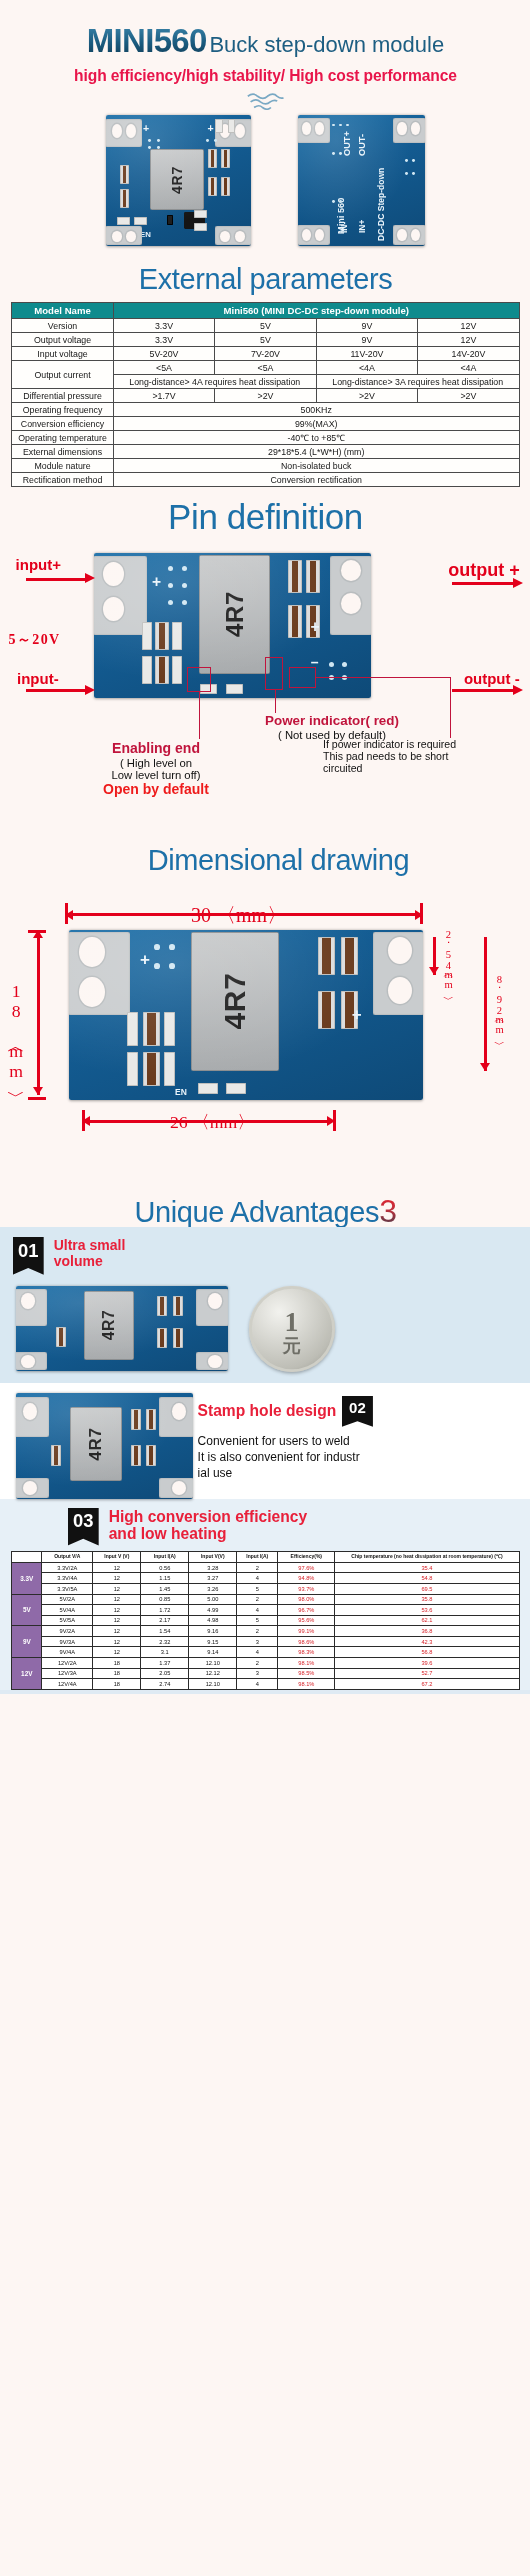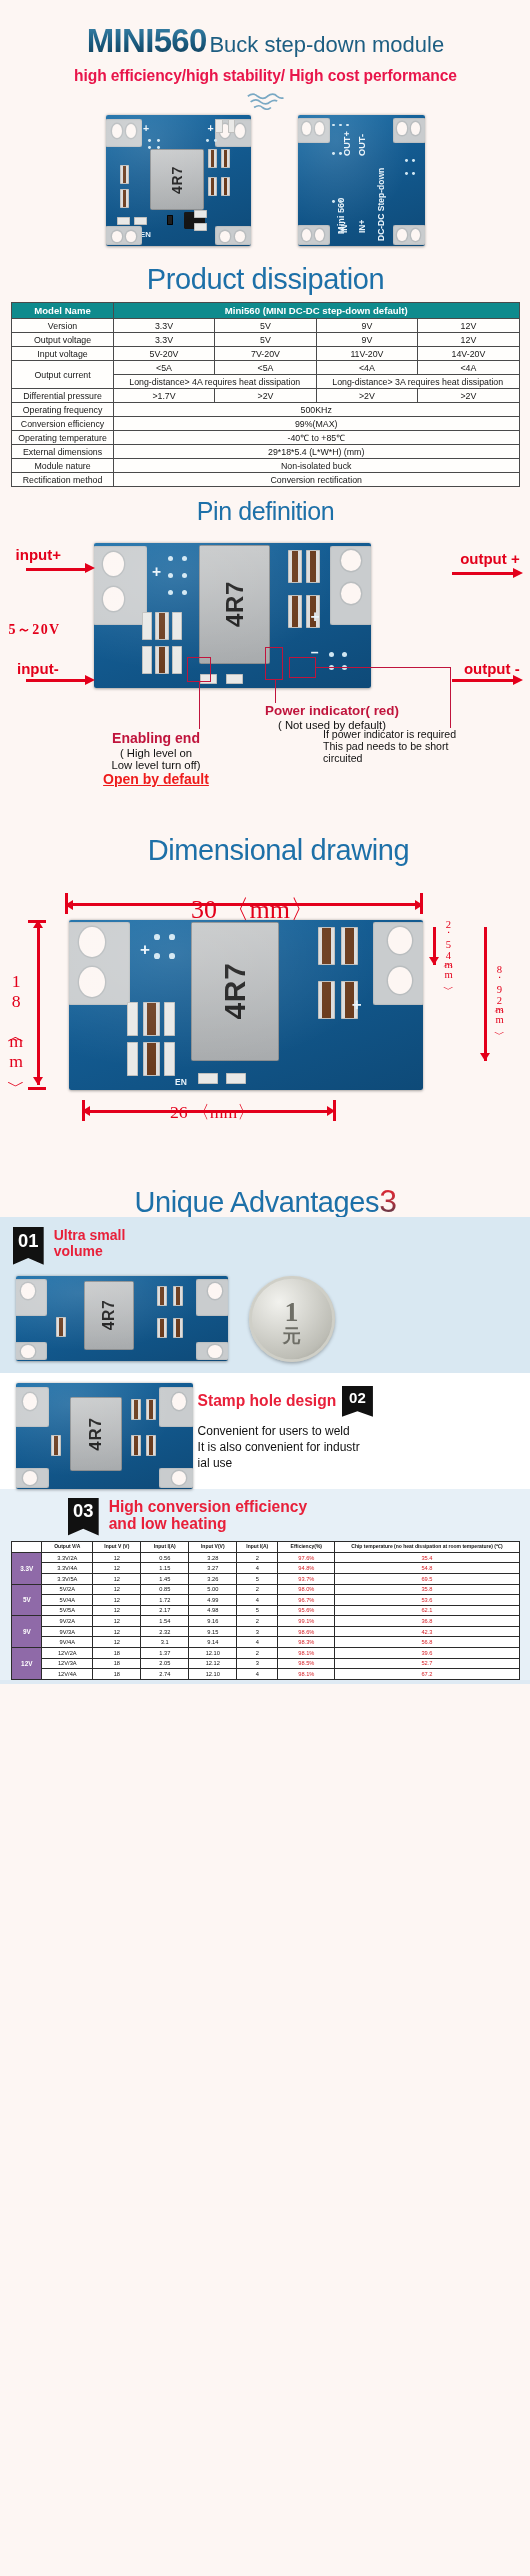--- a/index.html
+++ b/index.html
@@ -69,21 +69,21 @@
   .silk { position:absolute; color:#eaf4fb; font:700 5.7px "Liberation Sans",sans-serif; }
   .silk.big { font-size:10.6px; letter-spacing:0.4px; }
   .silk.rot { transform:rotate(-90deg); transform-origin:left top; white-space:nowrap; }
 
   
   .sec-title {
     text-align:center; color:#1d70a8; font-weight:400;
     letter-spacing:-0.4px; line-height:1;
   }
   .t-product { font-size:29px; padding-top:18.4px; }
-  .t-pin     { font-size:25px; padding-top:11.3px; }
+  .t-pin     { font-size:35px; padding-top:11.3px; }
   .t-dim     { font-size:29px; padding-top:11.3px;margin-left:26px; }
   .t-adv     { font-size:29px; padding-top:15.6px; }
   .t-adv .num3 {
     font-size:32px; font-weight:400;
     background:linear-gradient(180deg,#e8202c 0%,#c0303c 45%,#3a3a4a 100%);
     -webkit-background-clip:text; background-clip:text;
     -webkit-text-fill-color:transparent; color:#cc2630;
   }
 
   
@@ -103,21 +103,21 @@
   .pinlabel { position:absolute; color:#e3001b; font-weight:700; white-space:nowrap; }
   .arrow-line { position:absolute; background:#e3001b; height:2.8px; }
   .arrow-head {
     position:absolute; width:0; height:0;
     border-top:5.7px solid transparent; border-bottom:5.7px solid transparent;
   }
   .arrow-head.r { border-left:10px solid #e3001b; }
   .callout { position:absolute; text-align:center; }
   .callout .c-title { color:#c0143c; font-weight:700; }
   .callout .c-sub { color:#111; font-weight:400; }
-  .callout .c-red { color:#ee1b1b; font-weight:700;text-decoration:underline; }
+  .callout .c-red { color:#ee1b1b; font-weight:700; }
   .vline { position:absolute; width:1.4px; background:#c0143c; }
   .hline { position:absolute; height:1.4px; background:#c0143c; }
   .redbox { position:absolute; border:1.4px solid #c0143c; }
 
   
   .dim-area { position:relative; height:304px; }
   .dimtext { position:absolute; color:#e3001b; font-family:"Liberation Serif",serif; white-space:nowrap; }
   .dimline { position:absolute; background:#e3001b; }
   .tri { position:absolute; width:0; height:0; }
   .tri.r { border-top:5px solid transparent; border-bottom:5px solid transparent; border-left:8.5px solid #e3001b; }
@@ -251,28 +251,28 @@
         <div class="hole" style="left:17px;bottom:5px;width:9.2px;height:12px;"></div>
         <div class="pad" style="right:-1.4px;bottom:1.4px;width:33px;height:20px;"></div>
         <div class="hole" style="right:18.4px;bottom:5px;width:9.2px;height:12px;"></div>
         <div class="hole" style="right:5px;bottom:5px;width:9.2px;height:12px;"></div>
         <div class="silk rot" style="left:41px;bottom:2.8px;font-size:8.5px;">IN-</div>
         <div class="silk rot" style="left:59px;bottom:2.8px;font-size:8.5px;">IN+</div>
       </div>
     </div>
   </div>
 
-  <div class="sec-title t-product">Product dissipation</div>
+  <div class="sec-title t-product">External parameters</div>
 
   <div class="spec-wrap">
     <table class="spec">
       <tbody>
           <tr class="head">
         <th class="lbl">Model Name</th>
-        <th colspan="4">Mini560 (MINI DC-DC step-down default)</th>
+        <th colspan="4">Mini560 (MINI DC-DC step-down module)</th>
       </tr>
       <tr>
         <td class="lbl">Version</td>
         <td>3.3V</td>
         <td>5V</td>
         <td>9V</td>
         <td>12V</td>
       </tr>
       <tr>
         <td class="lbl">Output voltage</td>
@@ -378,21 +378,21 @@
 
       <div class="smd" style="left:106px;bottom:4.2px;width:17px;height:10px;"></div>
       <div class="smd" style="left:132px;bottom:4.2px;width:17px;height:10px;"></div>
       <div class="ic" style="left:113px;bottom:18.4px;width:0;height:0;"></div>
     </div>
 
     <div class="pinlabel" style="left:15.6px;top:18.4px;font-size:15px;">input+</div>
     <div class="arrow-line" style="left:25.5px;top:40px;width:61px;"></div>
     <div class="arrow-head r" style="left:85px;top:35px;"></div>
 
-    <div class="pinlabel" style="right:11.3px;top:22.6px;font-size:15px;">output +</div>
+    <div class="pinlabel" style="right:11.3px;top:22.6px;font-size:18px;">output +</div>
     <div class="arrow-line" style="right:18.4px;top:44px;width:61px;"></div>
     <div class="arrow-head r" style="right:8.5px;top:40px;"></div>
 
     <div class="pinlabel" style="left:8.5px;top:93px;font-size:14px;font-family:'Liberation Serif',serif;letter-spacing:1.4px;">5～20V</div>
 
     <div class="pinlabel" style="left:17px;top:132px;font-size:15px;">input-</div>
     <div class="arrow-line" style="left:25.5px;top:151px;width:61px;"></div>
     <div class="arrow-head r" style="left:85px;top:147px;"></div>
 
     <div class="pinlabel" style="right:11.3px;top:132px;font-size:15px;">output -</div>
@@ -465,21 +465,21 @@
       <div class="smd" style="left:129px;bottom:5.7px;width:20px;height:11.3px;"></div>
       <div class="smd" style="left:157px;bottom:5.7px;width:20px;height:11.3px;"></div>
       <div class="silk" style="left:106px;bottom:2.8px;font-size:8.5px;">EN</div>
     </div>
 
     <div class="dimline" style="left:72px;top:38px;width:344px;height:2.8px;"></div>
     <div class="tri l" style="left:65px;top:35px;"></div>
     <div class="tri r" style="left:415px;top:35px;"></div>
     <div class="dimline" style="left:65px;top:28px;width:2.8px;height:21px;"></div>
     <div class="dimline" style="left:420px;top:28px;width:2.8px;height:21px;"></div>
-    <div class="dimtext" style="left:191px;top:27px;font-size:26px;">30 〈mm〉</div>
+    <div class="dimtext" style="left:191px;top:27px;font-size:20px;">30 〈mm〉</div>
 
     <div class="dimline" style="left:37px;top:62px;width:2.8px;height:158px;"></div>
     <div class="tri u" style="left:33px;top:55px;"></div>
     <div class="tri d" style="left:33px;top:212px;"></div>
     <div class="dimline" style="left:28px;top:55px;width:18.4px;height:2.8px;"></div>
     <div class="dimline" style="left:28px;top:222px;width:18.4px;height:2.8px;"></div>
     <div class="dimtext" style="left:4.2px;top:106px;font-size:17.7px;writing-mode:vertical-rl;text-orientation:upright;">18 〈mm〉</div>
 
     <div class="dimline" style="left:89px;top:245px;width:239px;height:2.8px;"></div>
     <div class="tri l" style="left:82px;top:241px;"></div>

